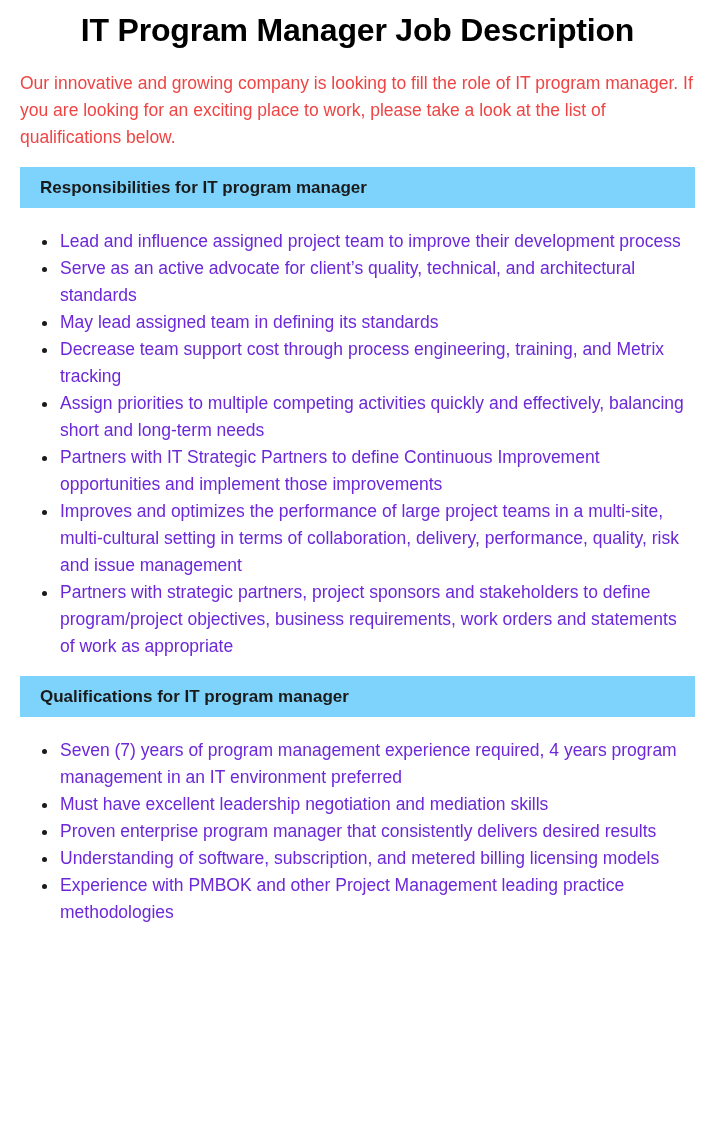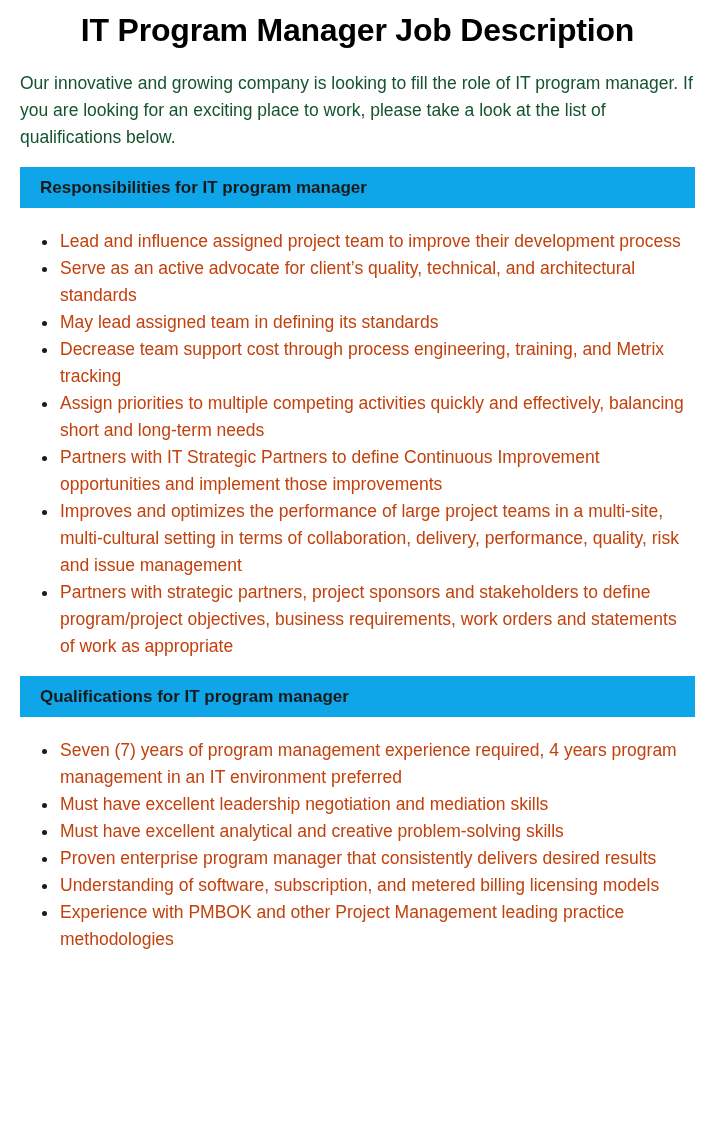--- a/index.html
+++ b/index.html
@@ -25,43 +25,43 @@
       line-height: 40px;
       font-weight: bold;
       text-align: center;
       color: #000;
       letter-spacing: -0.2px;
     }
     .intro {
       margin: 16px 0 0 0;
       font-size: 17.5px;
       line-height: 27px;
-      color: #14532d;
+      color: #ef4444;
     }
     .section-header {
       margin-top: 16px;
-      background: #0ea5e9;
+      background: #7dd3fc;
       height: 41px;
       padding: 0 0 0 20px;
       display: flex;
       align-items: center;
       font-size: 17px;
       font-weight: bold;
       color: #1a1a1a;
     }
     ul.items {
       margin: 20px 0 0 0;
       padding: 0 0 0 40px;
       list-style: none;
     }
     ul.items li {
       position: relative;
       font-size: 17.5px;
       line-height: 27px;
-      color: #c2410c;
+      color: #6d28d9;
     }
     ul.items li::before {
       content: "";
       position: absolute;
       left: -18px;
       top: 12px;
       width: 5px;
       height: 5px;
       border-radius: 50%;
       background: #1a1a1a;
@@ -84,18 +84,17 @@
     <li>Assign priorities to multiple competing activities quickly and effectively, balancing short and long-term needs</li>
     <li>Partners with IT Strategic Partners to define Continuous Improvement opportunities and implement those improvements</li>
     <li>Improves and optimizes the performance of large project teams in a multi-site, multi-cultural setting in terms of collaboration, delivery, performance, quality, risk and issue management</li>
     <li>Partners with strategic partners, project sponsors and stakeholders to define program/project objectives, business requirements, work orders and statements of work as appropriate</li>
   </ul>
 
   <div class="section-header sec2">Qualifications for IT program manager</div>
   <ul class="items">
     <li>Seven (7) years of program management experience required, 4 years program management in an IT environment preferred</li>
     <li>Must have excellent leadership negotiation and mediation skills</li>
-    <li>Must have excellent analytical and creative problem-solving skills</li>
     <li>Proven enterprise program manager that consistently delivers desired results</li>
     <li>Understanding of software, subscription, and metered billing licensing models</li>
     <li>Experience with PMBOK and other Project Management leading practice methodologies</li>
   </ul>
 </div>
 
 </body></html>

